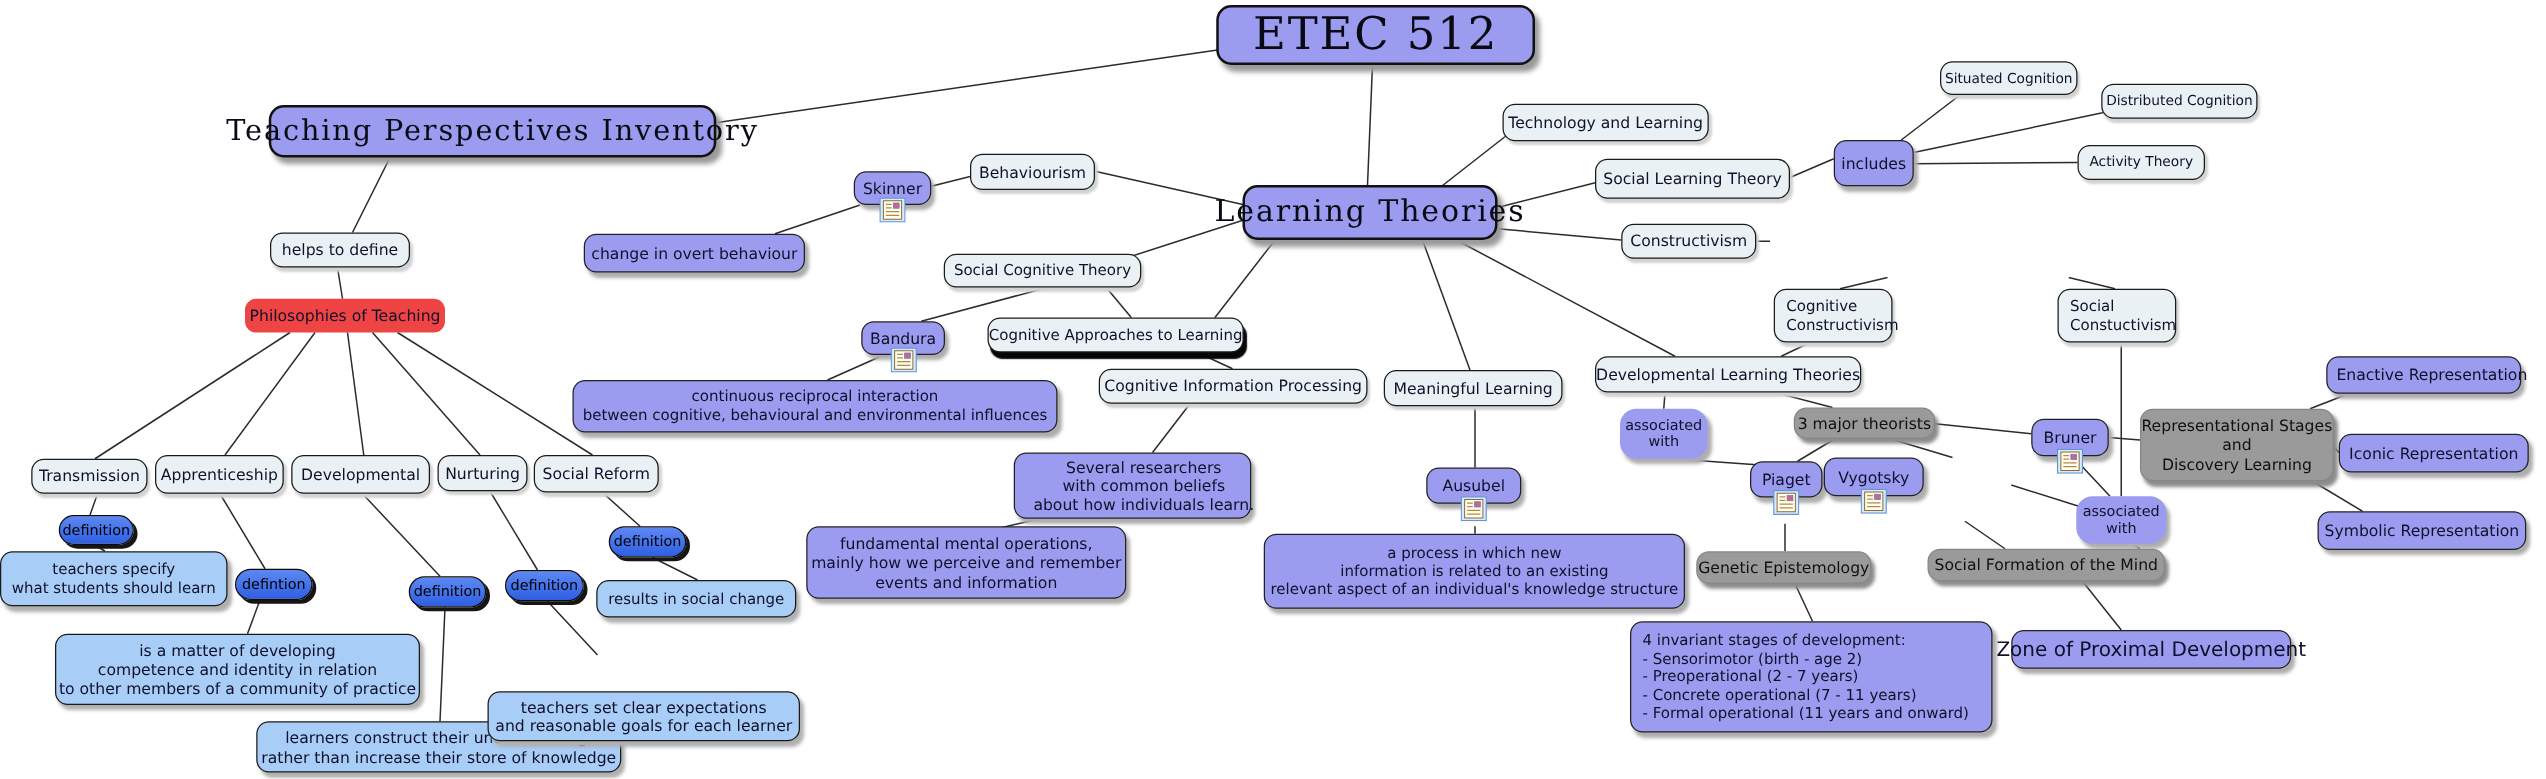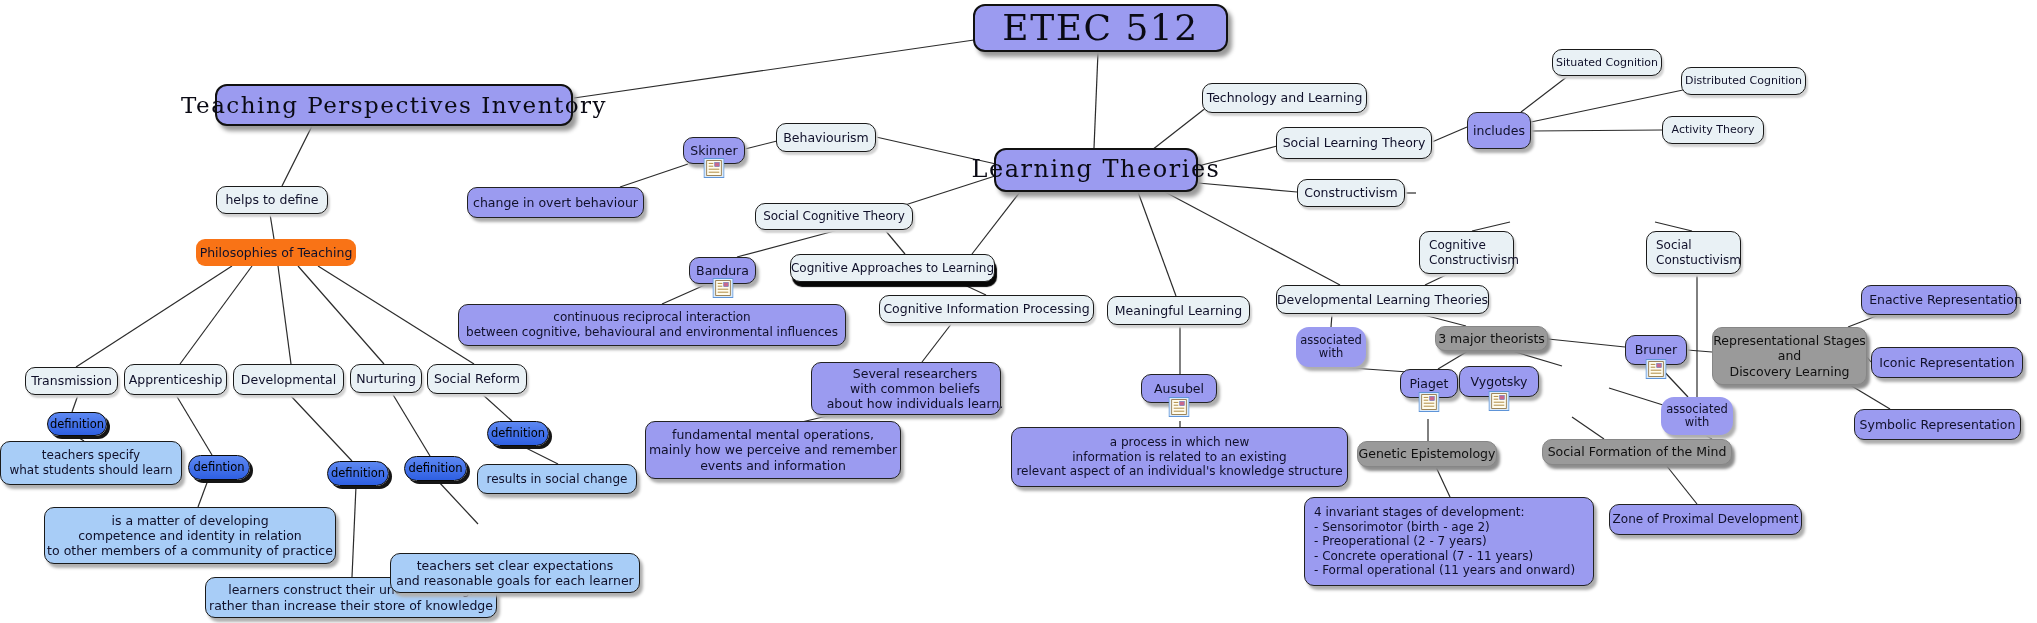--- a/index.html
+++ b/index.html
@@ -9,21 +9,21 @@
   .node{position:absolute;box-sizing:border-box;display:flex;flex-direction:column;
         align-items:center;justify-content:center;text-align:center;color:#10102a;
         line-height:1.22;border-radius:10px;padding:2px 6px;z-index:2;font-size:13px;}
   .node .line{white-space:nowrap;}
   .node.left{align-items:flex-start;text-align:left;padding-left:9px;}
   .t-title{background:#9b9bf0;border:2px solid #111;box-shadow:4px 5px 4px #9a9a9a;
            font-family:"DejaVu Serif",serif;letter-spacing:1.5px;color:#0a0a14;border-radius:12px;}
   .t-concept{background:#9b9bf0;border:1px solid #222;box-shadow:3px 4px 3px #adadad;}
   .t-white{background:#e9f1f5;border:1px solid #1a1a1a;box-shadow:2px 3px 2px #d2d2d2;}
   .t-blackshadow{background:#e9f1f5;border:1px solid #1a1a1a;box-shadow:2px 5px 1px #060606;}
-  .t-plain{background:#f97316;border:none;border-radius:9px;}
+  .t-plain{background:#ef4444;border:none;border-radius:9px;}
   .t-pill{background:linear-gradient(#5d88f2,#2e5fe2);border:1.5px solid #0a0a0a;
           border-radius:14px;box-shadow:3px 3px 0 #151515;color:#000;}
   .t-def{background:#a8cdf7;border:1px solid #1a1a1a;box-shadow:3px 4px 3px #b0b0b0;}
   .t-gray{background:#9a9a9a;border:1px solid #868686;box-shadow:3px 4px 3px #8c8c8c;color:#101010;}
   .t-assoc{background:#9b9bf0;border:none;border-radius:13px;box-shadow:3px 4px 3px #aeaeae;line-height:1.15;}
   .res-icon{position:absolute;left:50%;bottom:-15px;transform:translateX(-50%);
             width:21px;height:20px;z-index:3;cursor:pointer;}
 </style>
 </head>
 <body>
@@ -311,21 +311,21 @@
     <div class="node t-gray" style="left: 1542px; top: 439px; width: 190px; height: 26px; font-size: 12.5px;">
       <div class="line">Social Formation of the Mind</div>
     </div>
     <div class="node t-concept left" style="left: 1304px; top: 497px; width: 290px; height: 89px; font-size: 12px;">
       <div class="line">4 invariant stages of development:</div>
       <div class="line">- Sensorimotor (birth - age 2)</div>
       <div class="line">- Preoperational (2 - 7 years)</div>
       <div class="line">- Concrete operational (7 - 11 years)</div>
       <div class="line">- Formal operational (11 years and onward)</div>
     </div>
-    <div class="node t-concept" style="left: 1609px; top: 504px; width: 193px; height: 31px; font-size: 12px;">
+    <div class="node t-concept" style="left: 1609px; top: 504px; width: 224px; height: 31px; font-size: 16px;">
       <div class="line">Zone of Proximal Development</div>
     </div>
     <div class="node t-white" style="left: 1107px; top: 296px; width: 143px; height: 29px; font-size: 12.5px;">
       <div class="line">Meaningful Learning</div>
     </div>
     <div class="node t-concept" style="left: 1141px; top: 374px; width: 76px; height: 29px; font-size: 12.5px;">
       <div class="line">Ausubel</div>
       <span class="res-icon"><svg width="21" height="20" viewBox="0 0 21 20">
           <rect x="0.5" y="0.5" width="20" height="19" fill="#dcebfa" stroke="#5e94d8"></rect>
           <rect x="3.2" y="2.6" width="14.6" height="14.8" fill="#fffdef" stroke="#8a6a33" stroke-width="0.8"></rect>

